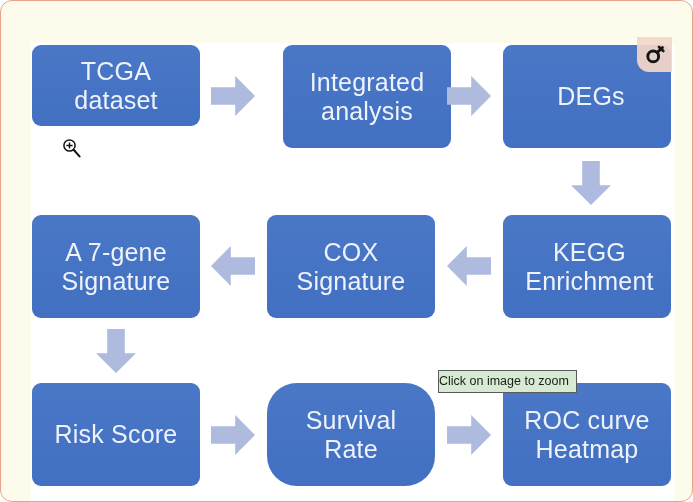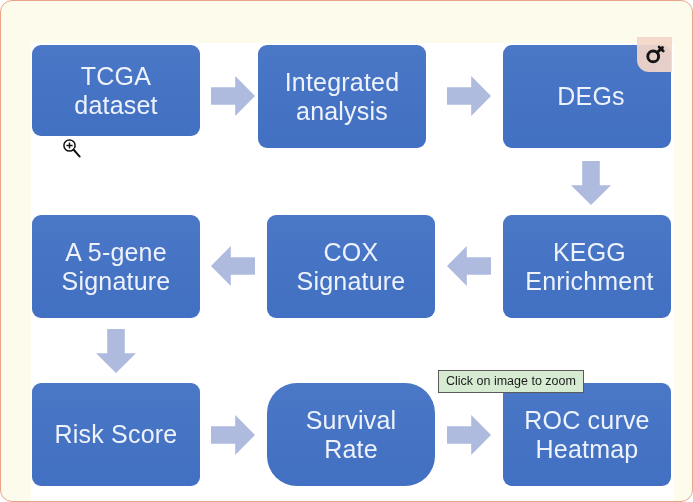--- a/index.html
+++ b/index.html
@@ -53,22 +53,22 @@
     font-size: 25px;
     font-weight: 400;
     letter-spacing: 0.2px;
     padding: 0 6px;
     box-sizing: border-box;
     white-space: pre-line;
     -webkit-font-smoothing: antialiased;
   }
 
   
-  #box-tcga       { left: 1px;   top: 2px;   width: 168px; height: 91px; }
-  #box-integrated { left: 227px; top: 2px;   width: 168px; height: 103px; }
+  #box-tcga       { left: 1px;   top: 2px;   width: 168px; height: 81px; }
+  #box-integrated { left: 252px; top: 2px;   width: 168px; height: 103px; }
   #box-degs       { left: 472px; top: 2px;   width: 168px; height: 103px; padding-left: 14px; }
   
   #box-signature  { left: 1px;   top: 172px; width: 168px; height: 103px; }
   #box-cox        { left: 236px; top: 172px; width: 168px; height: 103px; }
   #box-kegg       { left: 472px; top: 172px; width: 168px; height: 103px; padding-left: 11px; }
   
   #box-risk       { left: 1px;   top: 340px; width: 168px; height: 103px; text-align: center; }
   #box-survival   { left: 236px; top: 340px; width: 168px; height: 103px; border-radius: 30px; }
   #box-roc        { left: 472px; top: 340px; width: 168px; height: 103px; text-align: center; }
 
@@ -118,21 +118,21 @@
   
   #zoom-tooltip {
     position: absolute;
     left: 437px;
     top: 369px;
     background: #d6ebd2;
     border: 1px solid #5a5a5a;
     color: #1c1c1c;
     font-size: 12.5px;
     font-family: "Liberation Sans", sans-serif;
-    padding: 3px 7px 4px 7px;
+    padding: 3px 7px 4px 0;
     white-space: nowrap;
     line-height: 1.15;
     z-index: 40;
   }
 
   
   #mouse-cursor {
     position: absolute;
     left: 60px;
     top: 136px;
@@ -156,21 +156,21 @@
 
     <div class="flow-box" id="box-integrated">Integrated
 analysis</div>
 
     <div class="arrow right" id="arrow-integrated-degs"></div>
 
     <div class="flow-box" id="box-degs">DEGs</div>
 
     <div class="arrow down" id="arrow-degs-kegg"></div>
 
-    <div class="flow-box" id="box-signature">A 5-gene
+    <div class="flow-box" id="box-signature">A 7-gene
 Signature</div>
 
     <div class="arrow left" id="arrow-cox-signature"></div>
 
     <div class="flow-box" id="box-cox">COX
 Signature</div>
 
     <div class="arrow left" id="arrow-kegg-cox"></div>
 
     <div class="flow-box" id="box-kegg">KEGG

